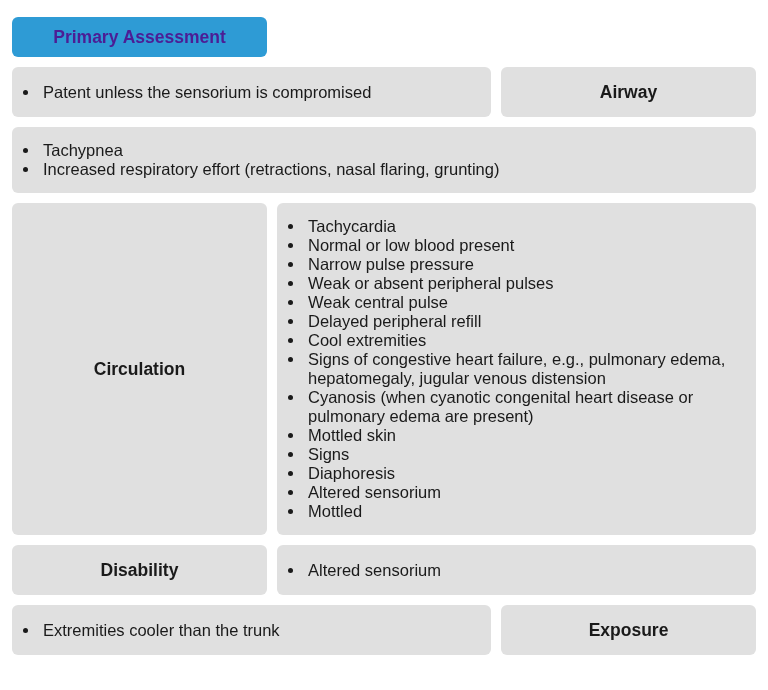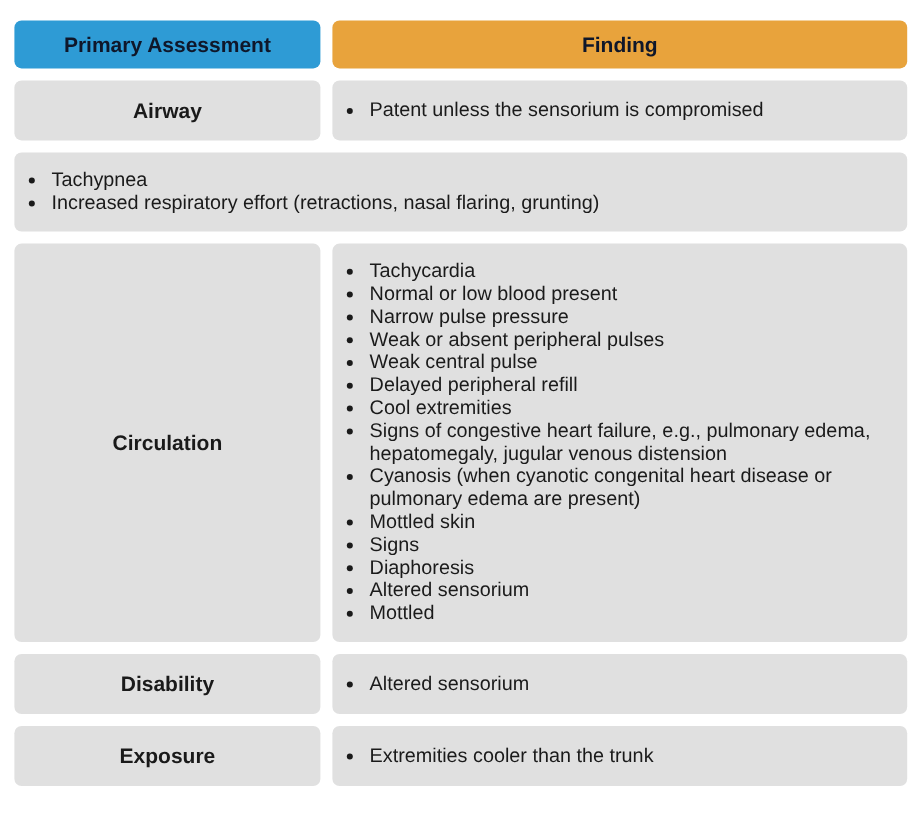--- a/index.html
+++ b/index.html
@@ -36,21 +36,21 @@
     width: 255px;
   }
   .finding-col {
     flex: 1 1 auto;
   }
   .header-cell {
     height: 40px;
     display: flex;
     align-items: center;
     justify-content: center;
-    color: #0f172a;
+    color: #4c1d95;
     font-weight: bold;
     font-size: 17.5px;
   }
   .header-primary { background: var(--blue); }
   .header-finding { background: var(--orange); }
   .label-cell {
     background: var(--cell-gray);
     display: flex;
     align-items: center;
     justify-content: center;
@@ -77,31 +77,30 @@
     padding-left: 3px;
   }
 </style>
 </head>
 <body>
 
 <div class="table-wrap">
 
   <div class="row">
     <div class="cell label-col header-cell header-primary">Primary Assessment</div>
-    <div class="cell finding-col header-cell header-finding">Finding</div>
   </div>
 
   <div class="row">
-    <div class="cell label-col label-cell">
-      <span>Airway</span>
-    </div>
     <div class="cell finding-col finding-cell">
       <ul>
         <li>Patent unless the sensorium is compromised</li>
       </ul>
+    </div>
+    <div class="cell label-col label-cell">
+      <span>Airway</span>
     </div>
   </div>
 
   <div class="row">
     <div class="cell finding-col finding-cell">
       <ul>
         <li>Tachypnea</li>
         <li>Increased respiratory effort (retractions, nasal flaring, grunting)</li>
       </ul>
     </div>
@@ -136,23 +135,23 @@
       <span>Disability</span>
     </div>
     <div class="cell finding-col finding-cell">
       <ul>
         <li>Altered sensorium</li>
       </ul>
     </div>
   </div>
 
   <div class="row">
-    <div class="cell label-col label-cell">
-      <span>Exposure</span>
-    </div>
     <div class="cell finding-col finding-cell">
       <ul>
         <li>Extremities cooler than the trunk</li>
       </ul>
+    </div>
+    <div class="cell label-col label-cell">
+      <span>Exposure</span>
     </div>
   </div>
 
 </div>
 
 </body></html>

